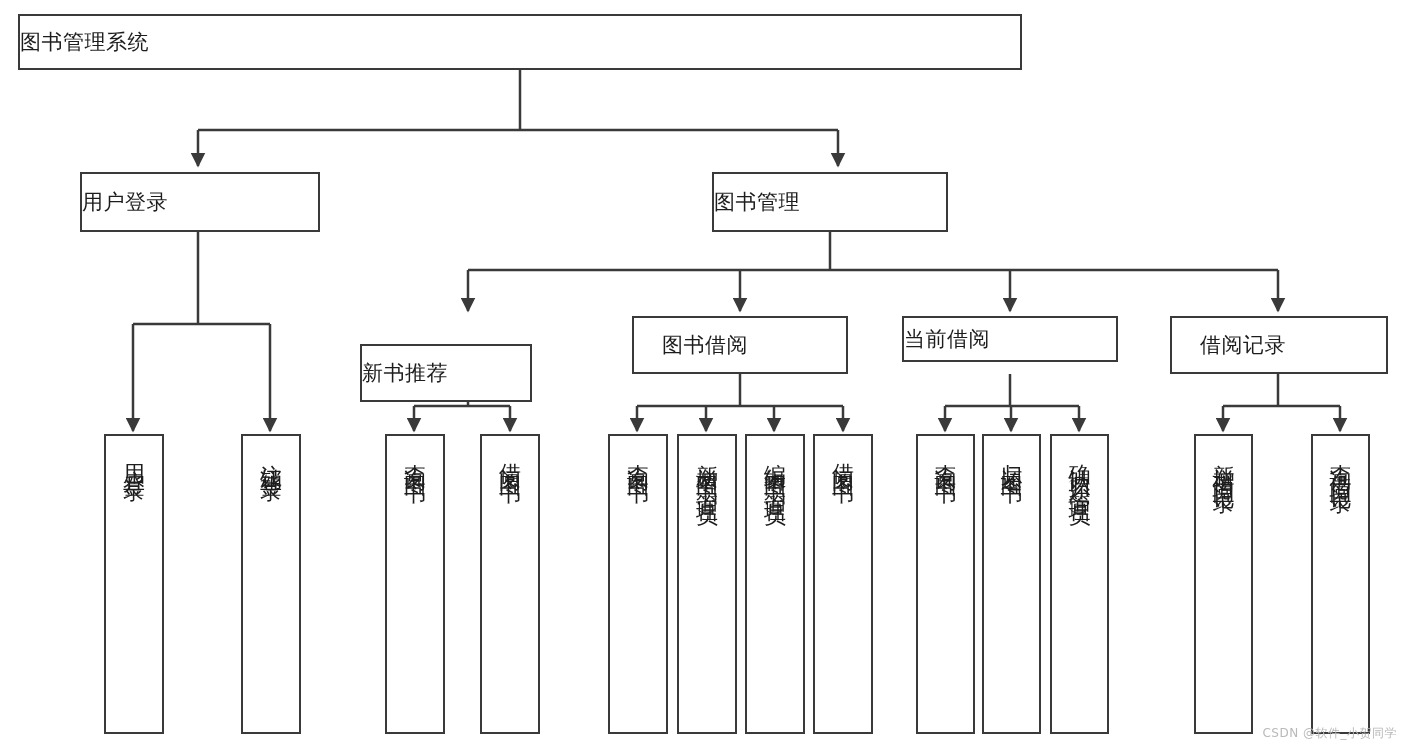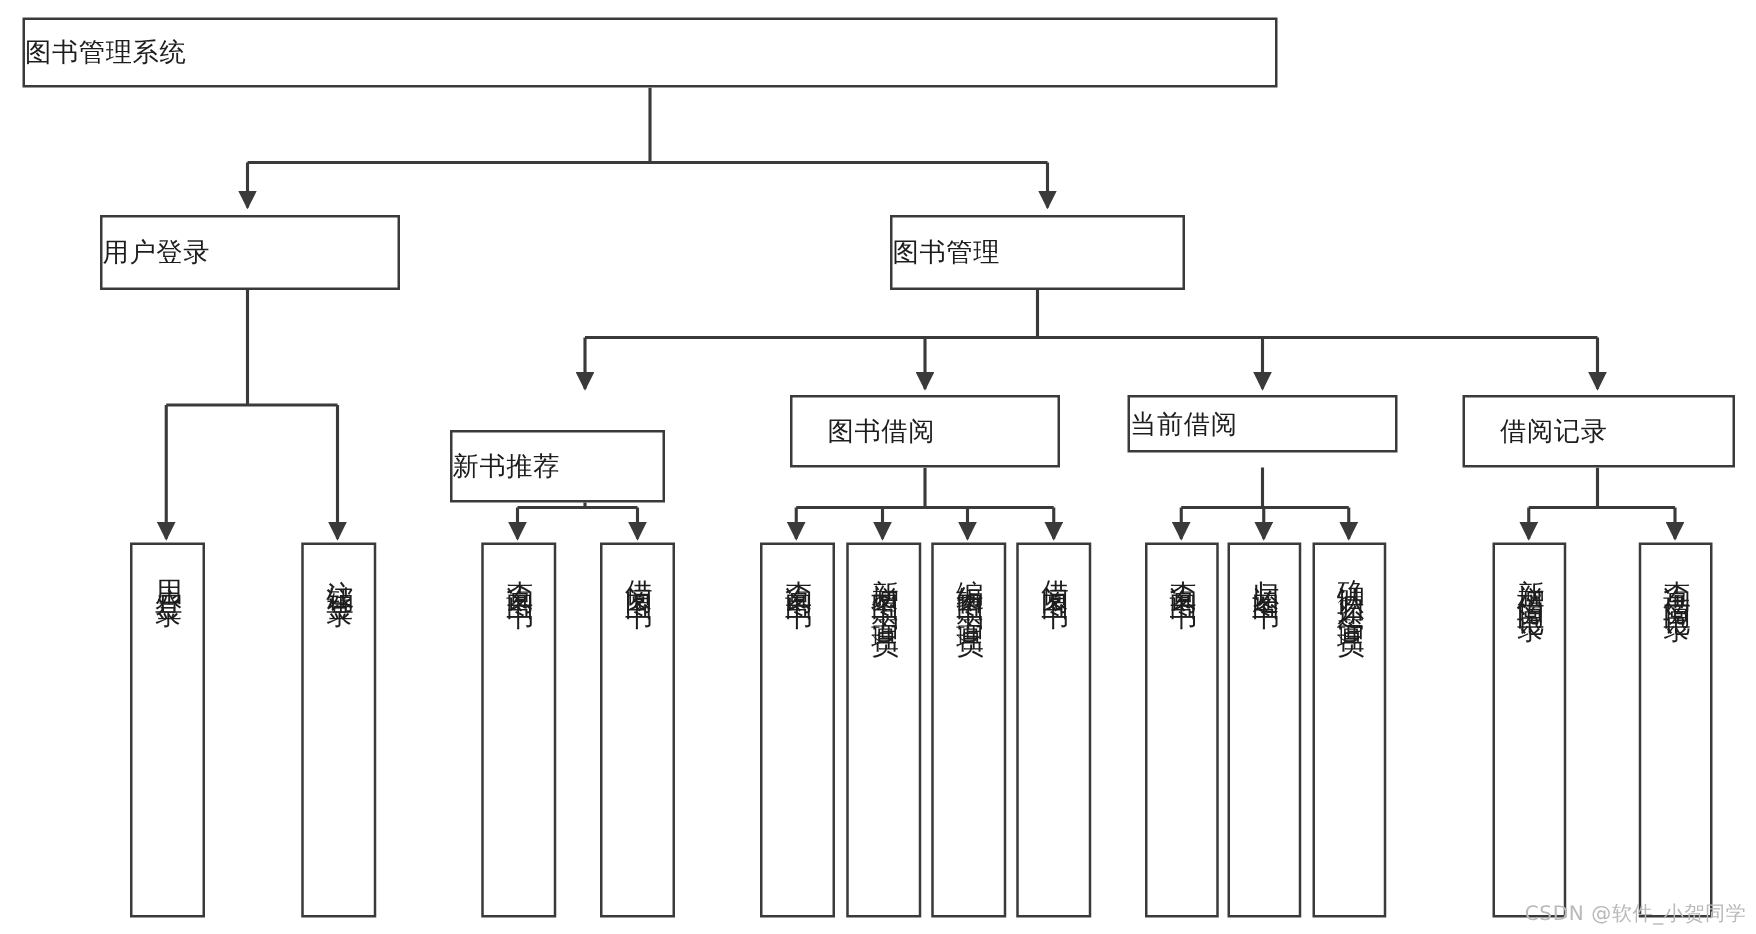--- a/index.html
+++ b/index.html
@@ -54,21 +54,21 @@
     text-orientation:upright;
     font-size:22px;
     line-height:1.0;
     letter-spacing:6px;
     white-space:nowrap;
   }
   .watermark{
     position:absolute;
     right:8px;
     bottom:5px;
-    font-size:16px;
+    font-size:12px;
     color:#b9b9b9;
     white-space:nowrap;
     letter-spacing:0.5px;
   }
 </style>
 </head>
 <body>
 
 <div id="canvas">
 

